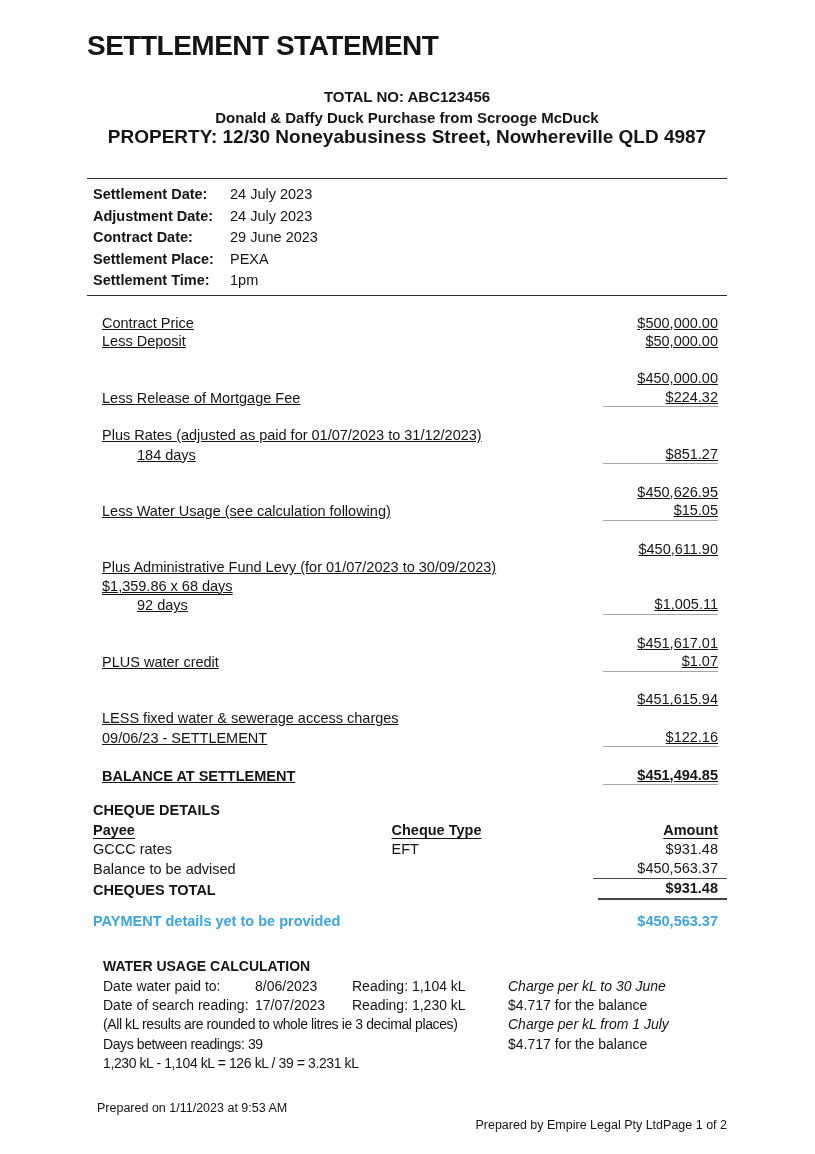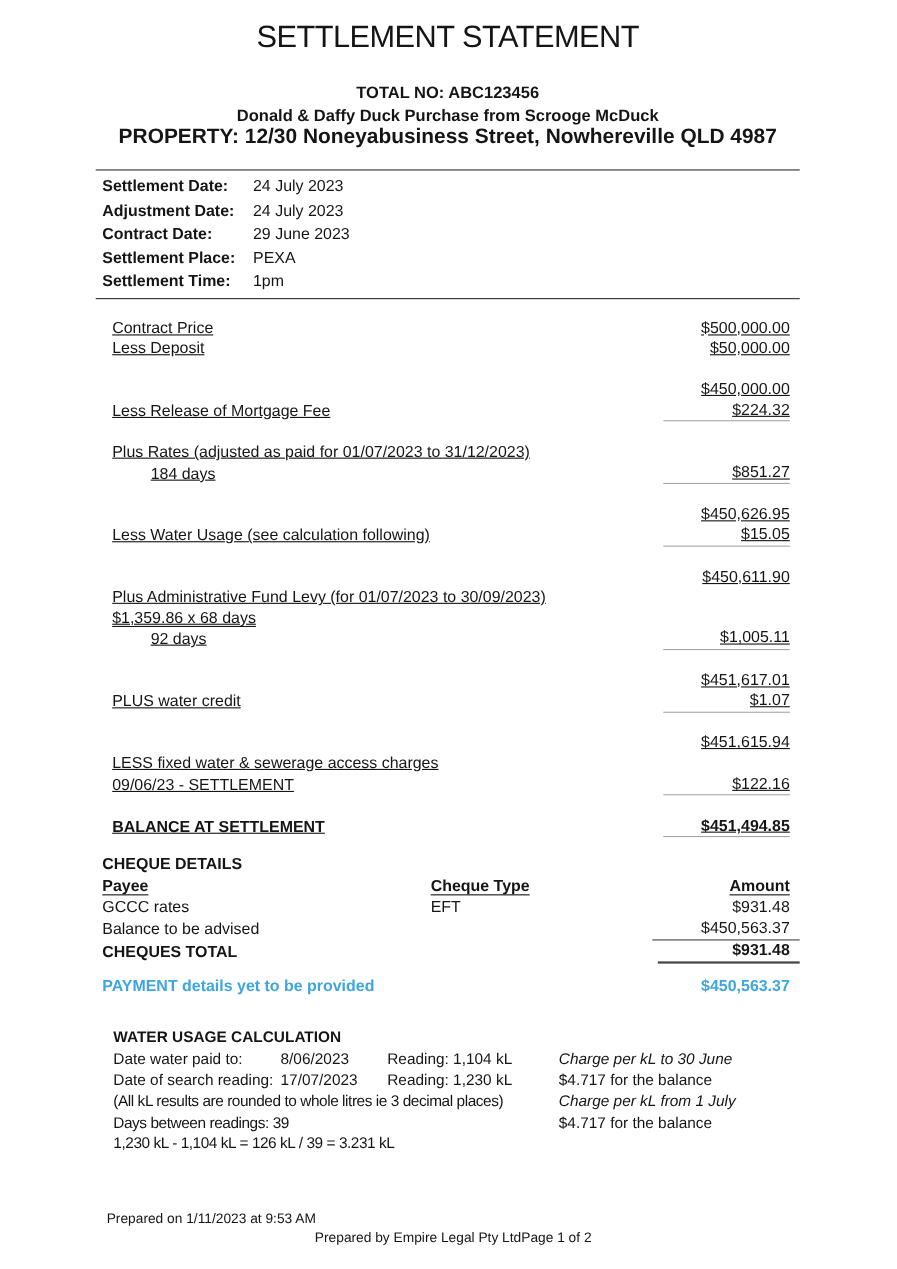--- a/index.html
+++ b/index.html
@@ -10,28 +10,28 @@
   }
   *{box-sizing:border-box;}
   body{margin:0;background:#ffffff;}
   .page{
     width:815px;height:1154px;background:#fff;position:relative;overflow:hidden;
     font-family:"Liberation Sans",sans-serif;color:var(--ink);font-size:14.5px;
   }
   .content{padding:0 88px 0 87px;}
 
   
-  .doc-title{margin:18px 0 0;text-align:center;font-size:28px;line-height:32px;
-    font-weight:400;letter-spacing:-0.5px;}
+  .doc-title{margin:30px 0 0;text-align:left;font-size:28px;line-height:32px;
+    font-weight:700;letter-spacing:-0.5px;}
   .matter{margin-top:25px;text-align:center;font-weight:bold;font-size:15px;line-height:19px;}
   .party{margin-top:2px;text-align:center;font-weight:bold;font-size:15px;line-height:19px;}
   .property{text-align:center;font-weight:bold;font-size:19px;line-height:19px;}
 
   
-  .info-table{margin-top:20px;border-top:1.5px solid var(--rule);border-bottom:1.5px solid var(--rule);
+  .info-table{margin-top:32px;border-top:1.5px solid var(--rule);border-bottom:1.5px solid var(--rule);
     padding:5px 0 3px 6px;}
   .info-row{display:flex;line-height:21.5px;}
   .info-label{width:137px;font-weight:bold;}
   .info-value{flex:1;}
 
   
   .statement{margin-top:18px;}
   .s-row{display:flex;align-items:flex-end;min-height:18.6px;line-height:18.6px;text-decoration:underline;}
   .s-row.bold{font-weight:bold;}
   .s-label{flex:1;padding-left:15px;}
@@ -57,21 +57,21 @@
 
   
   .water{margin-top:26px;margin-left:16px;font-size:14px;}
   .w-heading{font-weight:bold;line-height:19.3px;}
   .w-grid{display:grid;grid-template-columns:152px 97px 156px 1fr;line-height:19.3px;}
   .w-wide{grid-column:1/4;letter-spacing:-0.4px;white-space:nowrap;}
   .w-note.italic{font-style:italic;}
 
   
   .footer{position:absolute;left:97px;right:88px;bottom:20px;font-size:12.5px;line-height:17px;}
-  .footer-line2{display:flex;justify-content:center;}
+  .footer-line2{display:flex;justify-content:flex-end;}
 </style>
 </head>
 <body>
 
 <div class="page">
   <div class="content">
 
     <div class="doc-title">SETTLEMENT STATEMENT</div>
     <div class="matter">TOTAL NO: ABC123456</div>
     <div class="party">Donald &amp; Daffy Duck Purchase from Scrooge McDuck</div>

